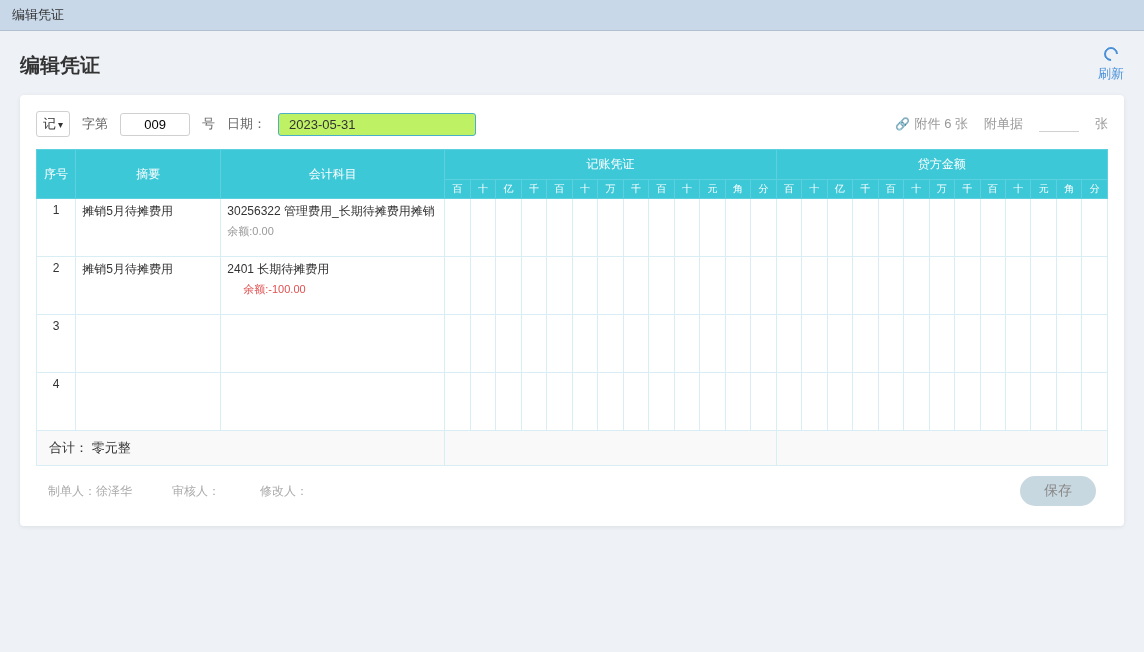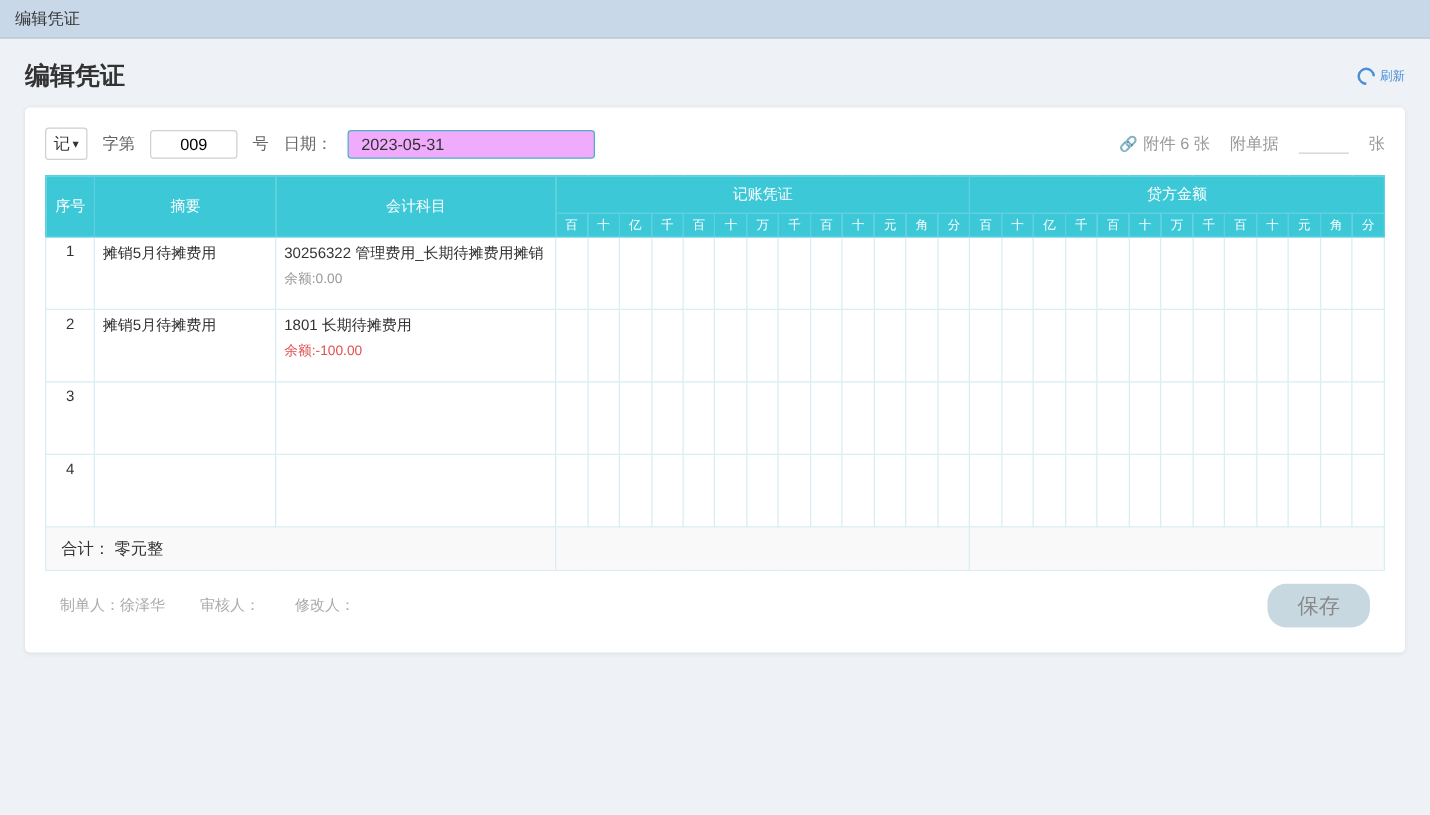--- a/index.html
+++ b/index.html
@@ -30,27 +30,28 @@
       align-items: center;
       margin-bottom: 12px;
     }
     .page-title {
       font-size: 20px;
       font-weight: bold;
       color: #333;
     }
     .refresh-btn {
       display: flex;
-      align-items: flex-start;
+      align-items: center;
       gap: 4px;
       color: #4a90d9;
       cursor: pointer;
-      font-size: 10px;
+      font-size: 13px;
       background: none;
       border: none;
+      flex-direction: column;
     }
     .card {
       background: #fff;
       border-radius: 4px;
       padding: 16px;
       box-shadow: 0 1px 4px rgba(0,0,0,0.08);
     }
     .form-row {
       display: flex;
       align-items: center;
@@ -84,21 +85,21 @@
       width: 70px;
       font-size: 13px;
       text-align: center;
     }
     .date-input {
       border: 1px solid #4ab0c8;
       border-radius: 3px;
       padding: 3px 10px;
       font-size: 13px;
       color: #333;
-      background: #f0abfc;
+      background: #bef264;
     }
     .attachment-area {
       display: flex;
       align-items: center;
       gap: 16px;
       margin-left: auto;
       color: #999;
       font-size: 13px;
     }
     .attachment-link {
@@ -141,20 +142,21 @@
     .col-seq { width: 36px; }
     .col-summary { width: 140px; }
     .col-account { width: 220px; }
     .account-sub {
       color: #999;
       font-size: 11px;
       margin-top: 4px;
     }
     .balance-negative {
       color: #e05050;
+      margin-left: 16px;
     }
     .row-seq {
       text-align: center;
       vertical-align: middle;
       color: #333;
     }
     .total-row td {
       background: #f9f9f9;
       font-size: 13px;
       padding: 8px 12px;
@@ -164,29 +166,29 @@
     .footer-row {
       display: flex;
       align-items: center;
       justify-content: space-between;
       padding: 10px 12px 4px 12px;
       color: #aaa;
       font-size: 12px;
     }
     .footer-makers {
       display: flex;
-      gap: 28px;
+      gap: 40px;
     }
     .save-btn {
       background: #c8d8e0;
       color: #888;
       border: none;
       border-radius: 15px;
       padding: 6px 24px;
-      font-size: 17px;
+      font-size: 14px;
       cursor: pointer;
       font-family: Liberation Serif, serif;
     }
     .scrollbar-area {
       position: relative;
       overflow: hidden;
     }
     .data-row td {
       height: 58px;
     }
@@ -357,21 +359,21 @@
               <td></td>
             <td></td>
           </tr>
 
           <tr class="data-row">
             <td class="row-seq">2</td>
             <td>
               <div>摊销5月待摊费用</div>
             </td>
             <td>
-              <div>1801 长期待摊费用</div>
+              <div>2401 长期待摊费用</div>
               <div class="account-sub balance-negative">余额:-100.00</div>
             </td>
             <td></td>
               <td></td>
               <td></td>
             <td></td>
               <td></td>
               <td></td>
             <td></td>
               <td></td>

